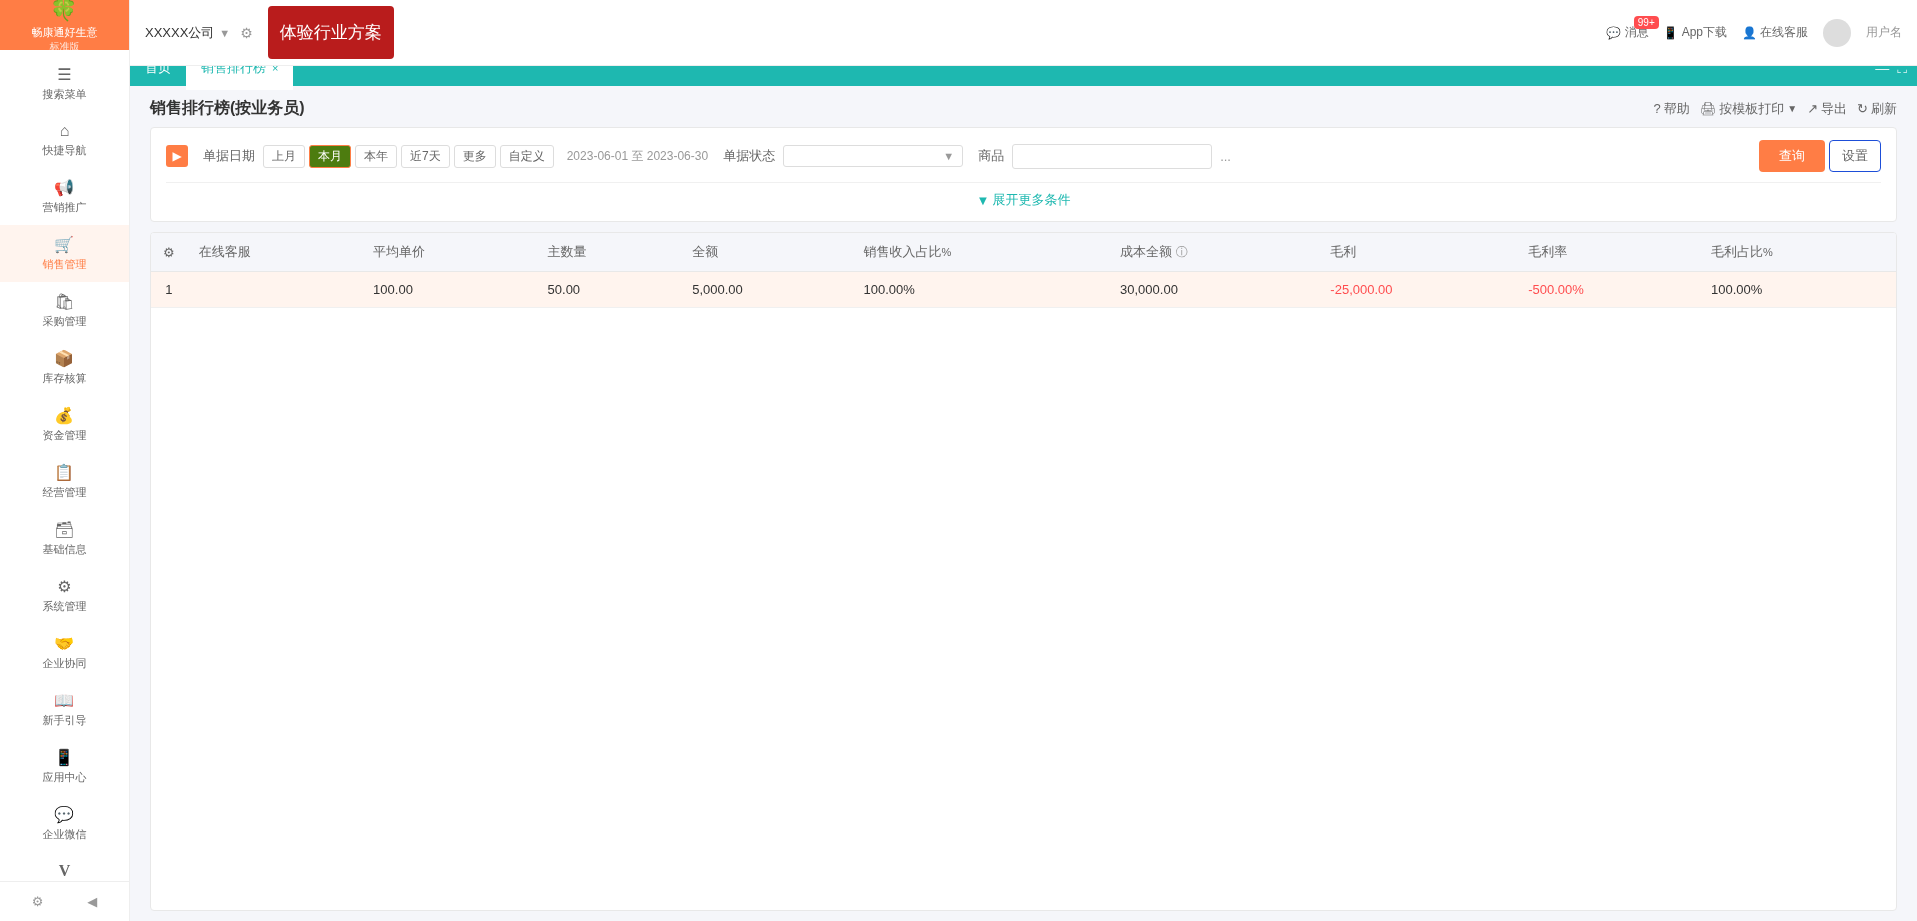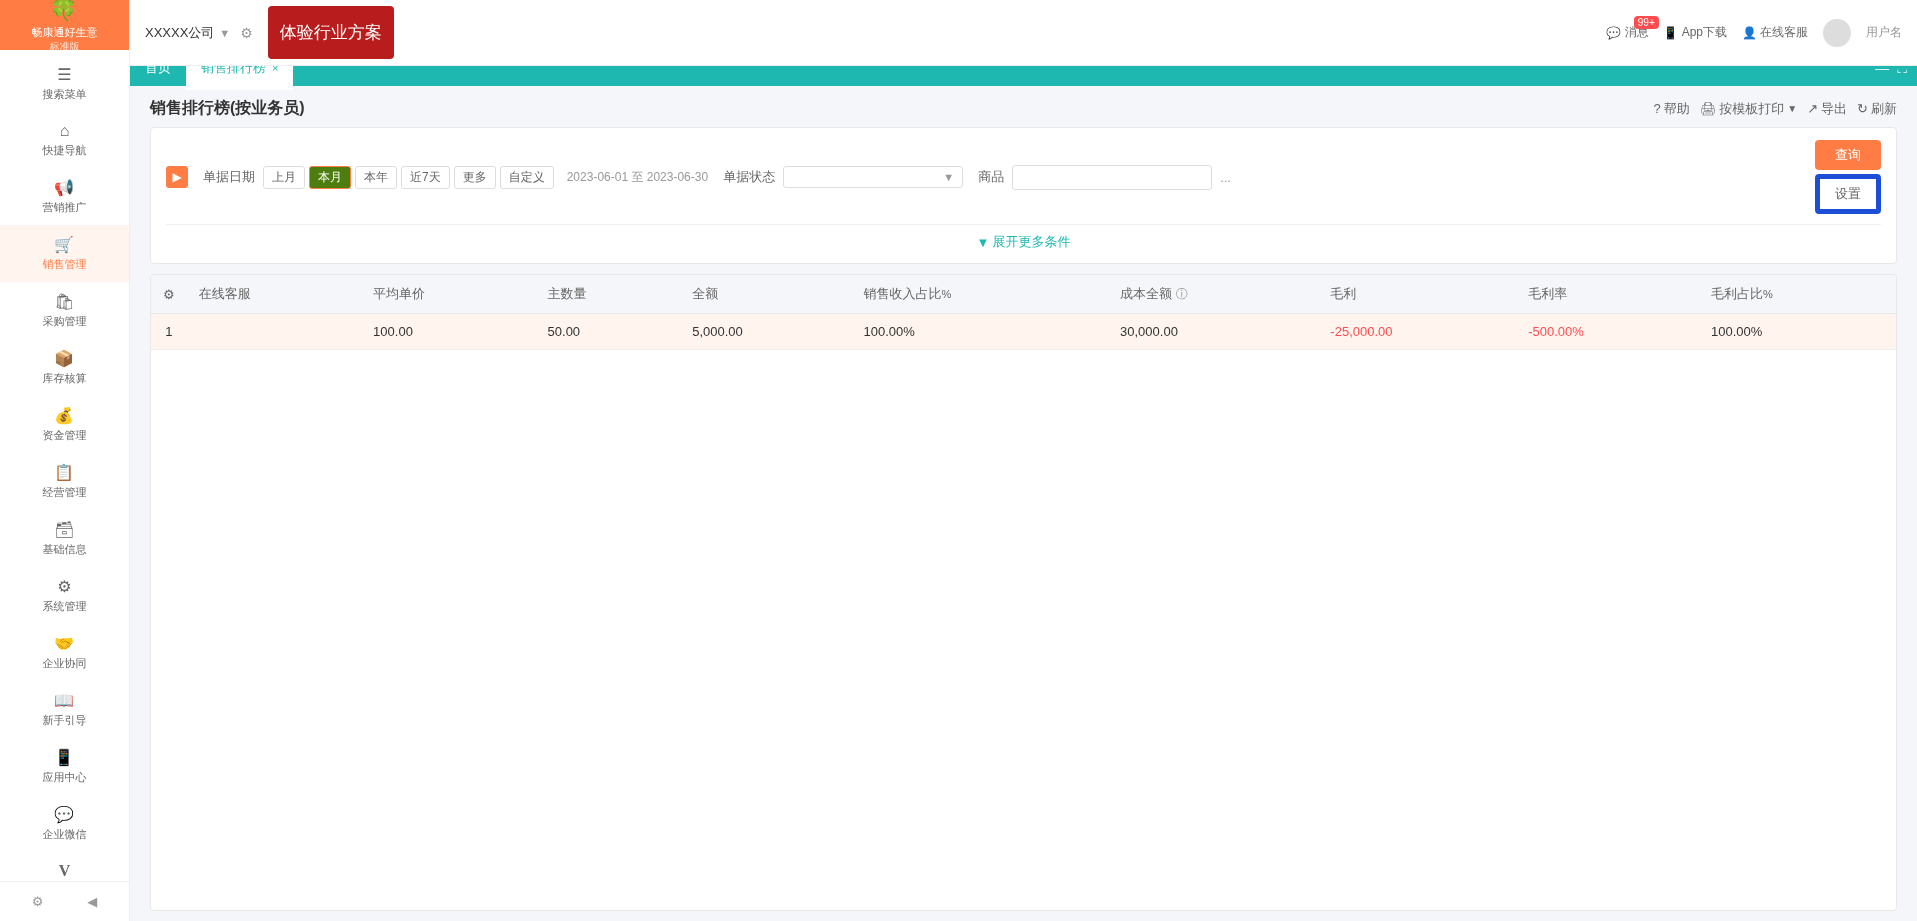--- a/index.html
+++ b/index.html
@@ -107,28 +107,28 @@
     .more-conditions {
       display: flex; justify-content: center; margin-top: 10px;
       border-top: 1px solid #f0f0f0; padding-top: 8px;
     }
     .more-conditions-btn { color: #1eb8b0; cursor: pointer; font-size: 13px; display: flex; align-items: center; gap: 3px; }
     .query-btn {
       background: #ff7d45; color: #fff; border: none; border-radius: 4px;
       padding: 6px 20px; font-size: 13px; cursor: pointer; margin-left: auto;
     }
     .settings-btn {
-      border: 5px solid #1d4ed8; background: #fff; border-radius: 4px;
+      border: 1px solid #1d4ed8; background: #fff; border-radius: 4px;
       padding: 6px 12px; font-size: 13px; cursor: pointer; color: #666;
     }
     .filter-arrow-btn {
       width: 22px; height: 22px; background: #ff7d45; border-radius: 3px;
       display: flex; align-items: center; justify-content: center; cursor: pointer; color: #fff; font-size: 12px;
     }
-    .query-settings { display: flex; flex-direction: column; gap: 4px; margin-left: auto; }
+    .query-settings { display: flex; flex-direction: row; gap: 4px; margin-left: auto; }
 
     
     .table-area {
       flex: 1; overflow: auto; margin: 0 20px 10px 20px;
       background: #fff; border-radius: 4px; border: 1px solid #e8e8e8;
     }
     table { width: 100%; border-collapse: collapse; font-size: 13px; }
     thead tr { background: #f5f6fa; }
     thead th {
       padding: 10px 12px; text-align: left; color: #666; font-weight: normal;

